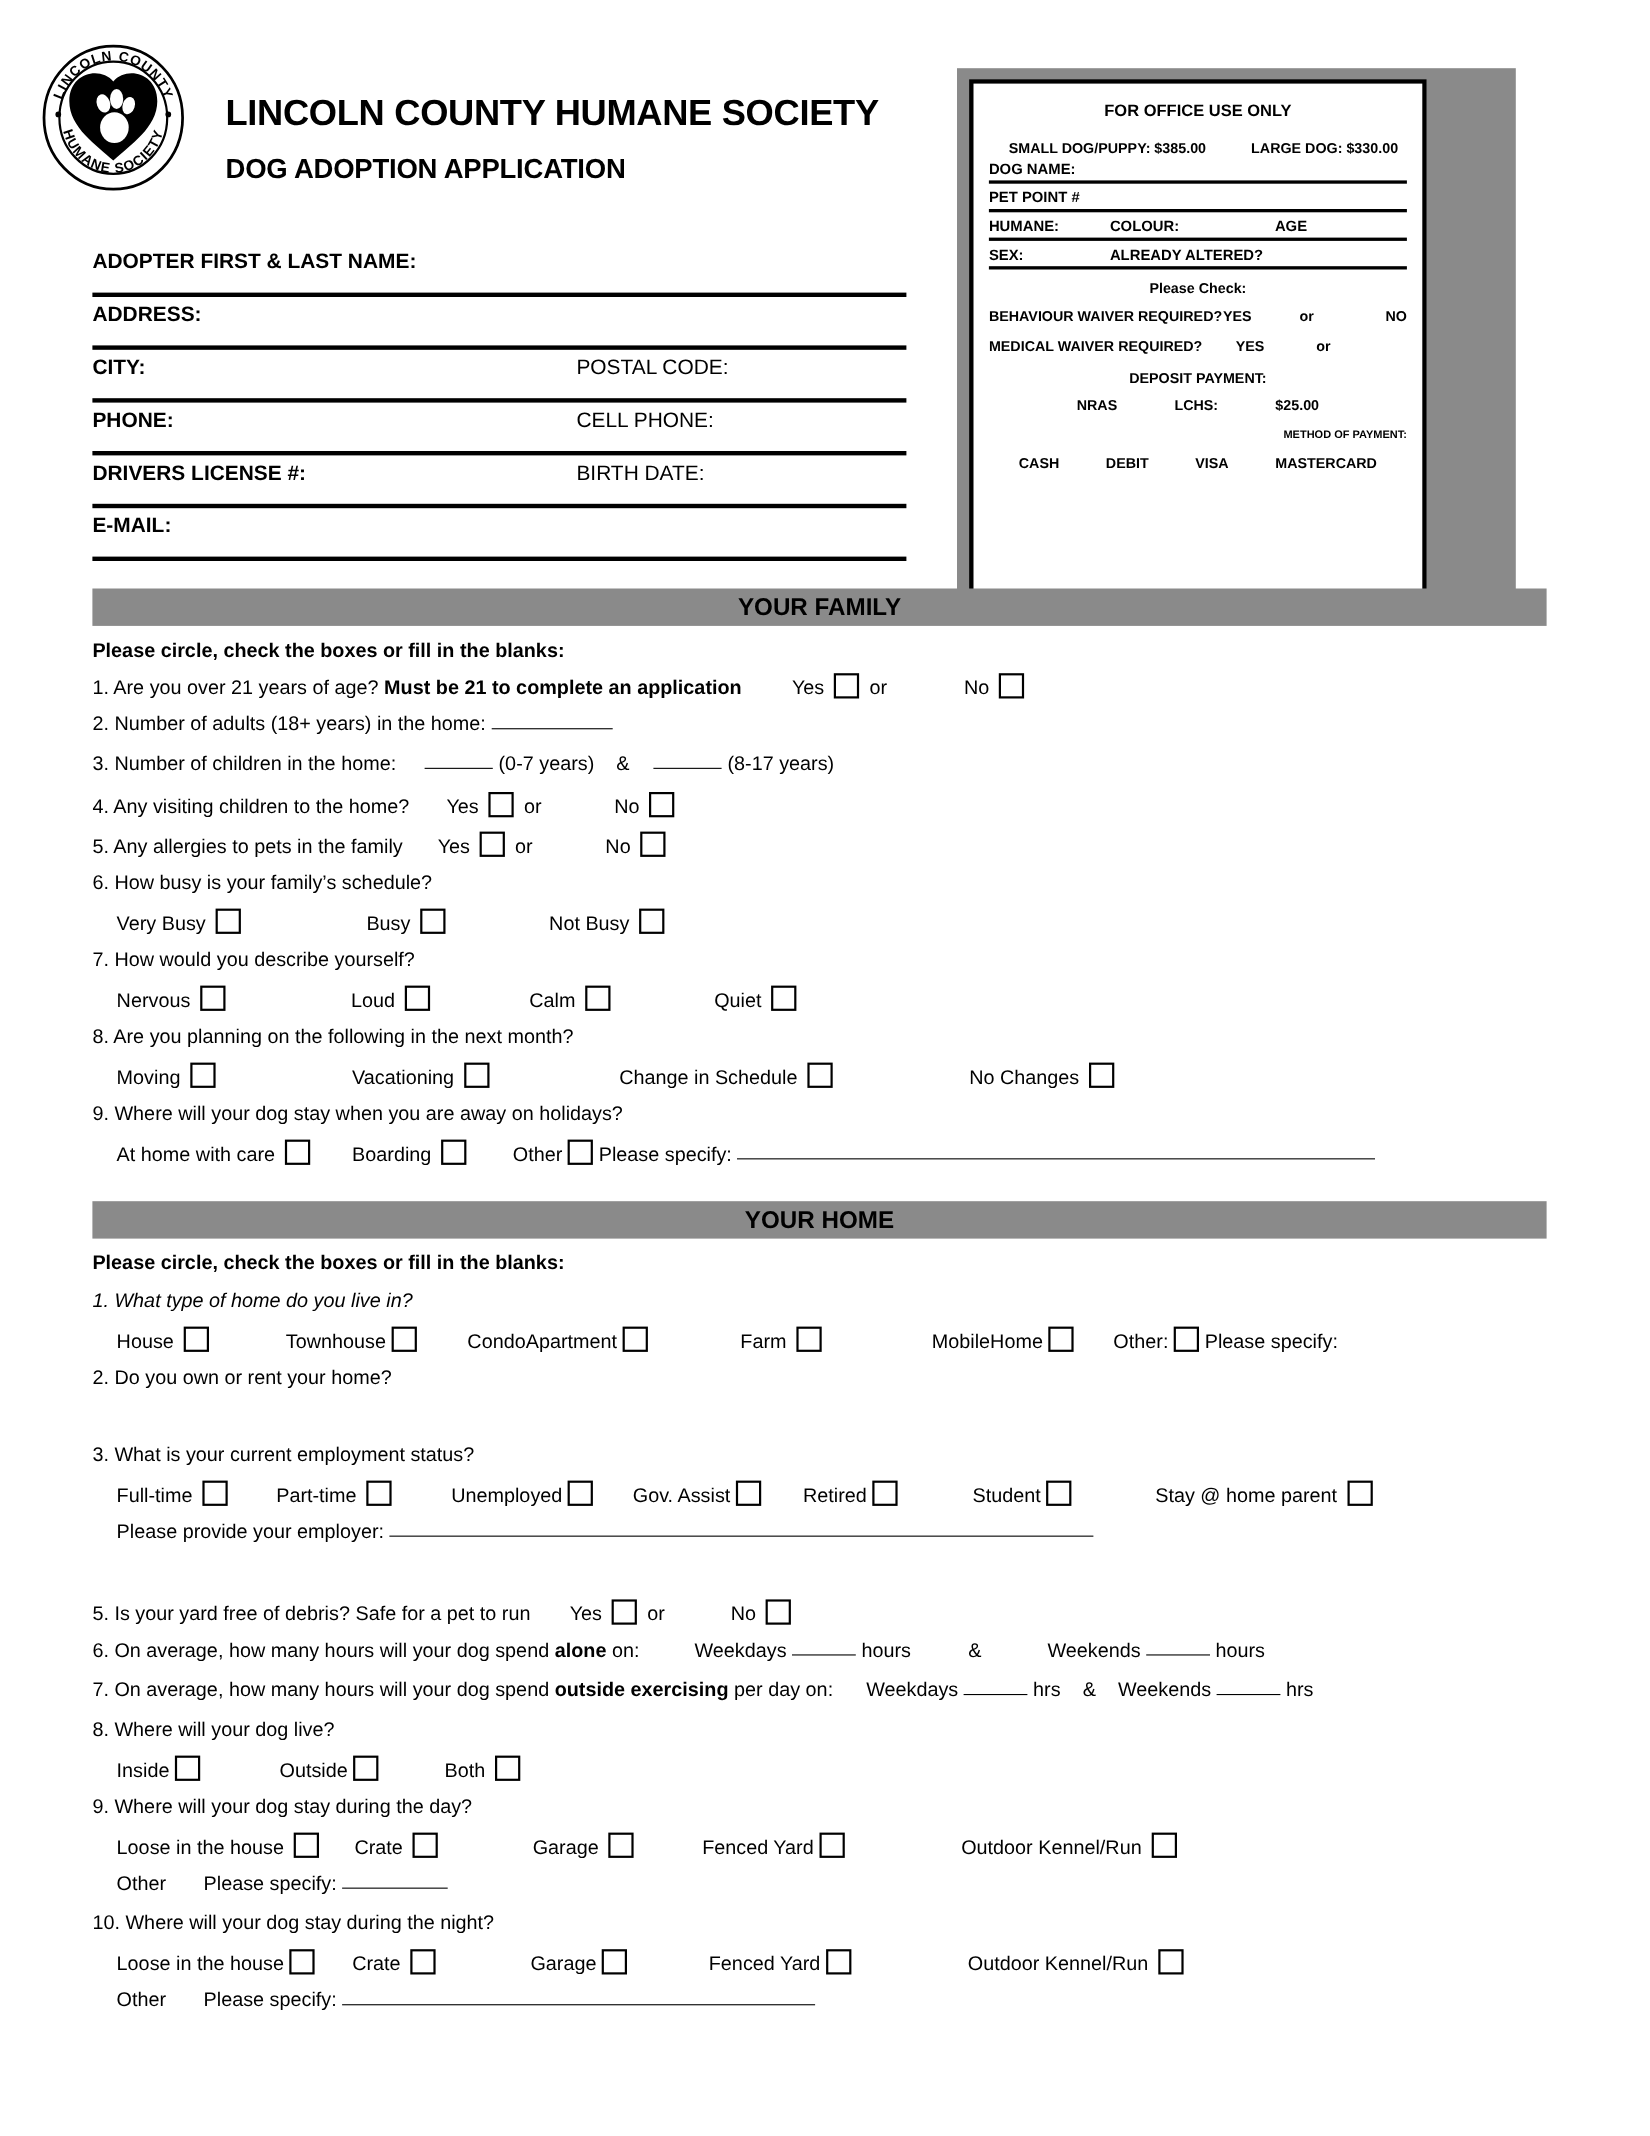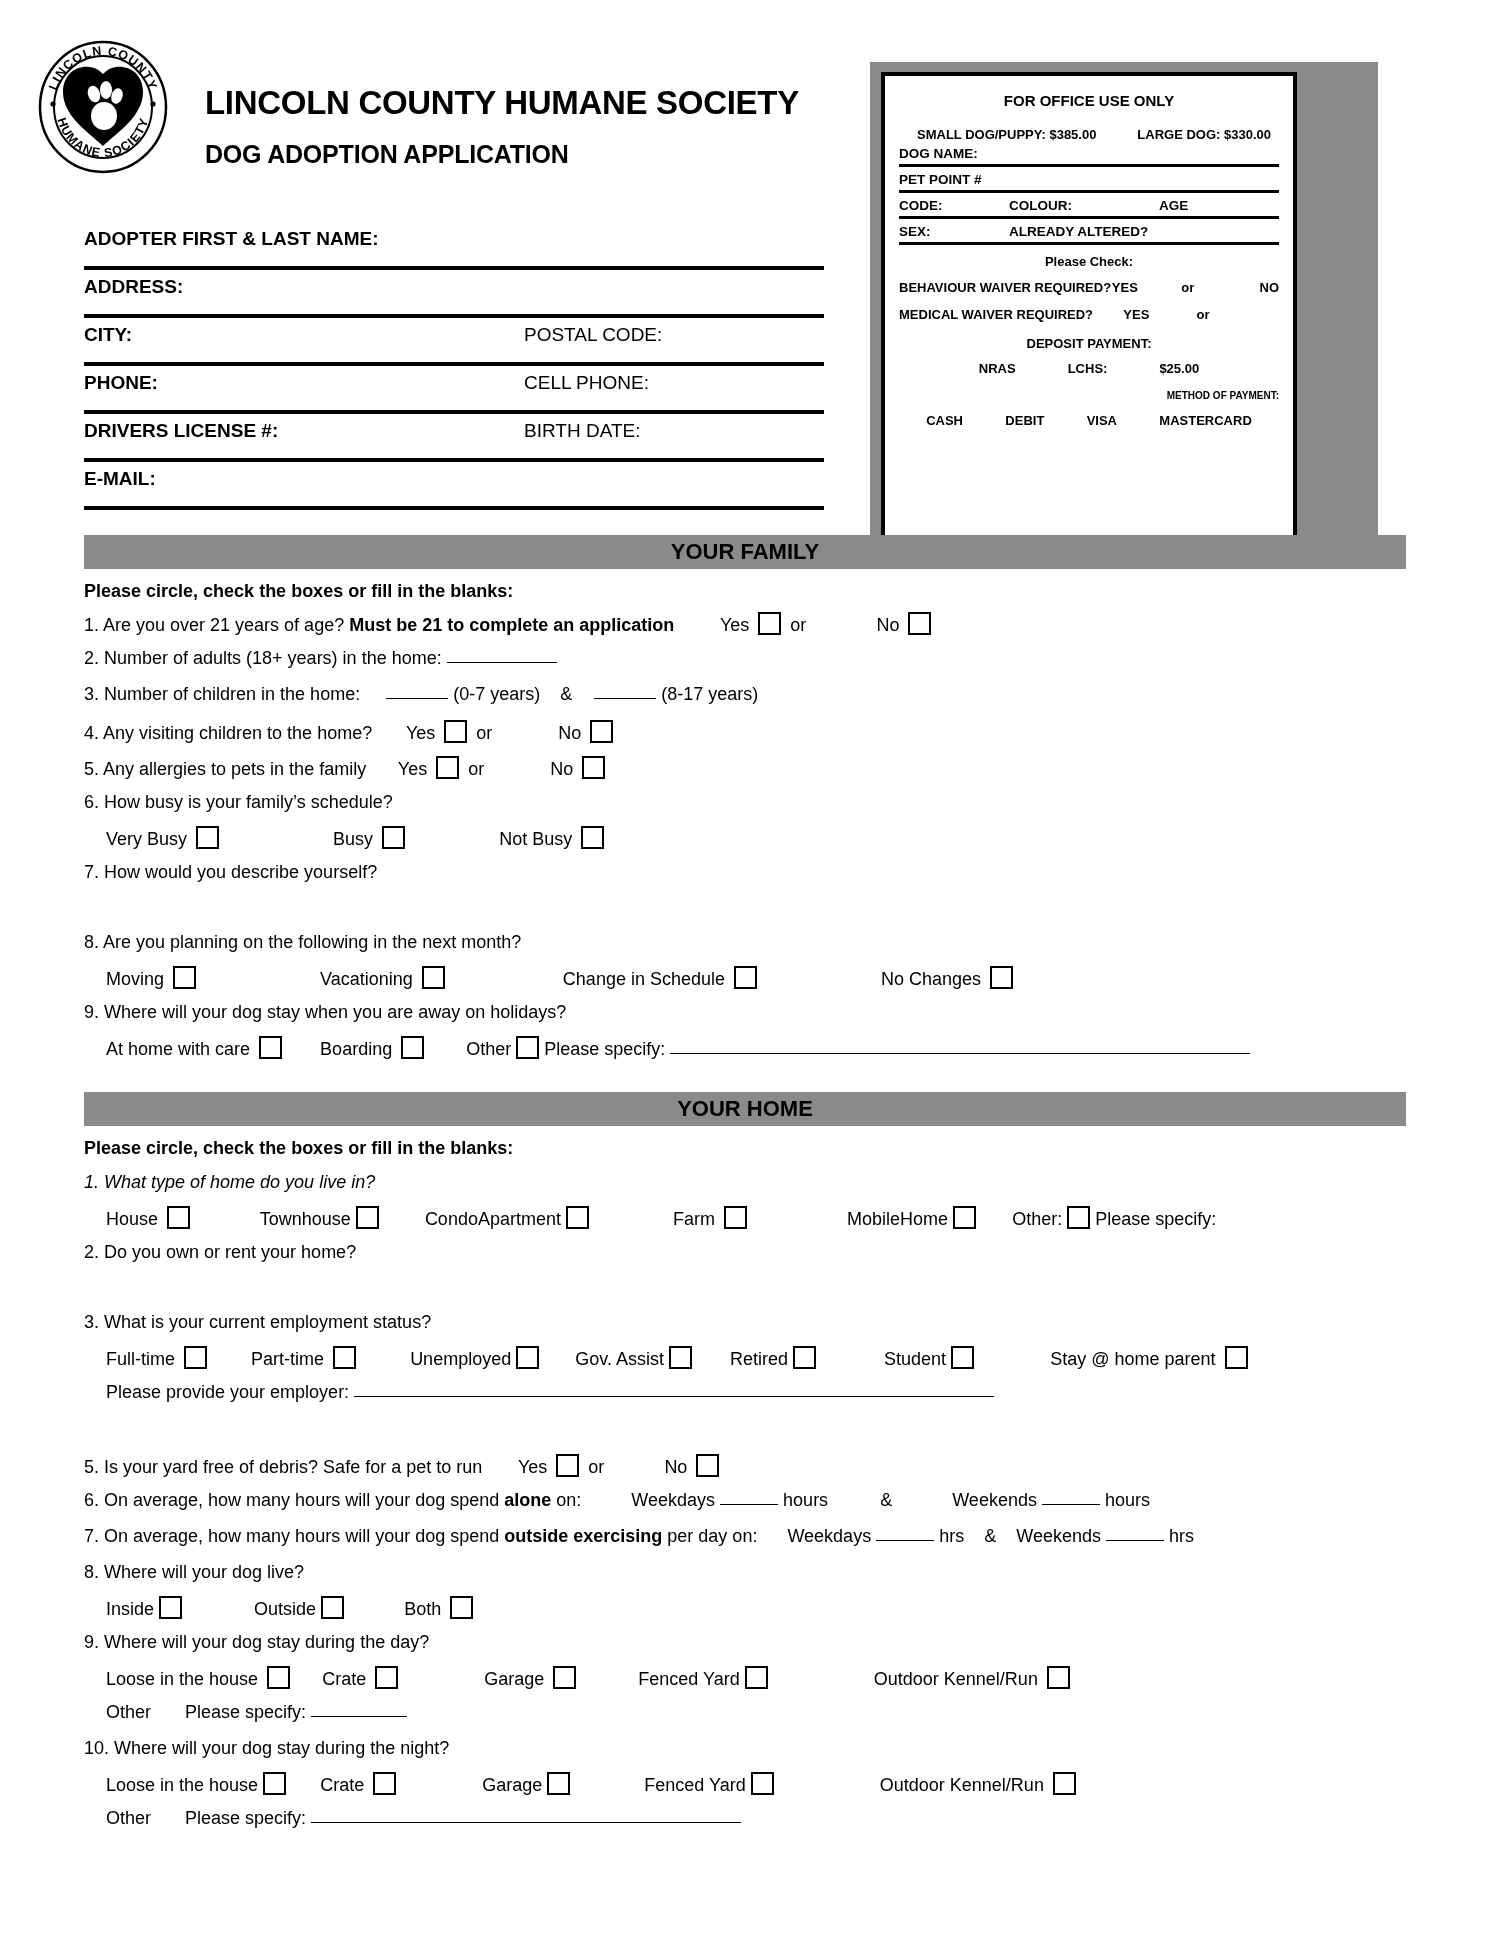--- a/index.html
+++ b/index.html
@@ -135,21 +135,21 @@
     <div class="ob-line">
       <span>DOG NAME:</span>
     </div>
 
     <div class="ob-line">
       <span>PET POINT #</span>
     </div>
 
     <div class="ob-line">
       <div class="ob-row">
-        <span class="c1">CODE:</span>
+        <span class="c1">HUMANE:</span>
         <span class="c2">COLOUR:</span>
         <span>AGE</span>
       </div>
     </div>
 
     <div class="ob-line">
       <div class="ob-row">
         <span class="c1">SEX:</span>
         <span>ALREADY ALTERED?</span>
       </div>
@@ -284,20 +284,33 @@
     <span class="cb"></span>
     <span class="sp" style="width:100px;"></span>
     <span>Busy</span>
     <span class="cb"></span>
     <span class="sp" style="width:80px;"></span>
     <span>Not Busy</span>
     <span class="cb"></span>
   </div>
 
   <div class="q" style="top:862px;">7. How would you describe yourself?</div>
+  <div class="q ind" style="top:896px;">
+    <span>Nervous</span>
+    <span class="cb"></span>
+    <span class="sp" style="width:100px;"></span>
+    <span>Loud</span>
+    <span class="cb"></span>
+    <span class="sp" style="width:76px;"></span>
+    <span>Calm</span>
+    <span class="cb"></span>
+    <span class="sp" style="width:80px;"></span>
+    <span>Quiet</span>
+    <span class="cb"></span>
+  </div>
 
   <div class="q" style="top:932px;">8. Are you planning on the following in the next month?</div>
   <div class="q ind" style="top:966px;">
     <span>Moving</span>
     <span class="cb"></span>
     <span class="sp" style="width:110px;"></span>
     <span>Vacationing</span>
     <span class="cb"></span>
     <span class="sp" style="width:104px;"></span>
     <span>Change in Schedule</span>

